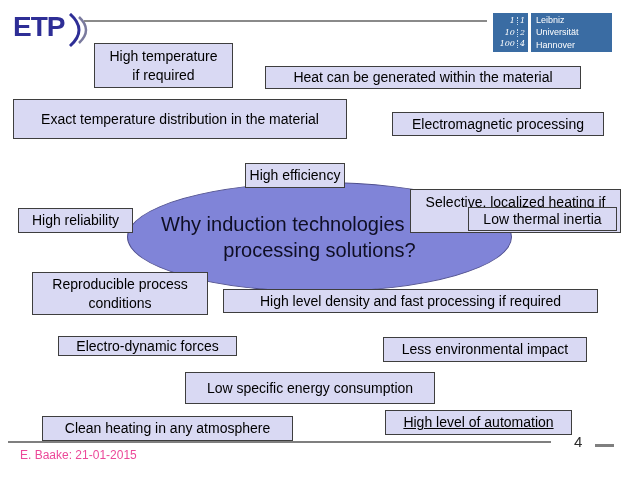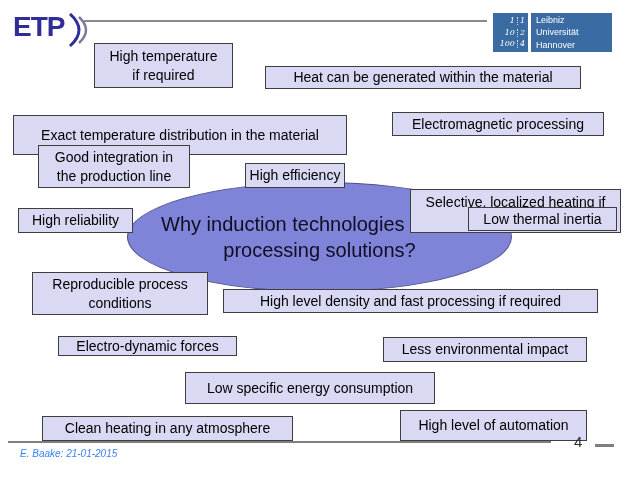--- a/index.html
+++ b/index.html
@@ -39,21 +39,21 @@
   .ellipse span{width:352px;}
   .box{
     position:absolute;background:#d9d9f3;border:1px solid #3e3e3e;
     display:flex;align-items:center;justify-content:center;text-align:center;
     font-size:14px;color:#000;line-height:1.32;box-sizing:border-box;
     padding:1px 12px;
   }
   .single{white-space:nowrap;}
   
   .footer-rule{position:absolute;left:8px;top:441px;width:543px;height:2px;background:#7f7f7f;}
-  .credit{position:absolute;left:20px;top:448px;font-size:10px;color:#3b82f6;font-style:italic;}
+  .credit{position:absolute;left:20px;top:448px;font-size:12px;color:#ec4899;}
   .page-num{position:absolute;left:574px;top:433px;font-size:15px;color:#2b2b2b;}
   .page-dash{position:absolute;left:595px;top:444px;width:19px;height:3px;background:#7f7f7f;}
 </style>
 </head>
 <body>
 
 <div class="slide">
 
   <span class="etp-text">ETP</span>
   <svg class="etp-swoosh" width="28" height="36" viewBox="0 0 28 36">
@@ -86,33 +86,32 @@
       <span>Hannover</span>
     </div>
   </div>
 
   <div class="ellipse">
     <span>Why induction technologies for heat processing solutions?</span>
   </div>
 
   <div class="box" style="left:94px;top:43px;width:139px;height:45px;">High temperature if required</div>
   <div class="box single" style="left:265px;top:66px;width:316px;height:23px;">Heat can be generated within the material</div>
-  <div class="box single" style="left:13px;top:115px;width:334px;height:40px;">Exact temperature distribution in the material</div>
+  <div class="box single" style="left:13px;top:99px;width:334px;height:40px;">Exact temperature distribution in the material</div>
   <div class="box single" style="left:392px;top:112px;width:212px;height:24px;">Electromagnetic processing</div>
-  <div class="box" style="left:38px;top:145px;width:152px;height:43px;">Good integration in the production line</div>
   <div class="box single" style="left:245px;top:163px;width:100px;height:25px;">High efficiency</div>
   <div class="box" style="left:410px;top:153px;width:211px;height:44px;margin-top:36px;">Selective, localized heating if required</div>
   <div class="box single" style="left:18px;top:208px;width:115px;height:25px;">High reliability</div>
   <div class="box single" style="left:468px;top:207px;width:149px;height:24px;">Low thermal inertia</div>
   <div class="box" style="left:32px;top:272px;width:176px;height:43px;">Reproducible process conditions</div>
   <div class="box single" style="left:223px;top:289px;width:375px;height:24px;">High level density and fast processing if required</div>
   <div class="box single" style="left:58px;top:336px;width:179px;height:20px;">Electro-dynamic forces</div>
   <div class="box single" style="left:383px;top:337px;width:204px;height:25px;">Less environmental impact</div>
   <div class="box single" style="left:185px;top:372px;width:250px;height:32px;">Low specific energy consumption</div>
   <div class="box single" style="left:42px;top:408px;width:251px;height:25px;margin-top:8px;">Clean heating in any atmosphere</div>
-  <div class="box single" style="left:400px;top:410px;width:187px;height:31px;">High level of automation</div>
+  <div class="box single" style="left:385px;top:410px;width:187px;height:25px;text-decoration:underline;">High level of automation</div>
 
   <div class="footer-rule"></div>
   <span class="credit">E. Baake: 21-01-2015</span>
   <span class="page-num">4</span>
   <div class="page-dash"></div>
 
 </div>
 
 </body></html>

